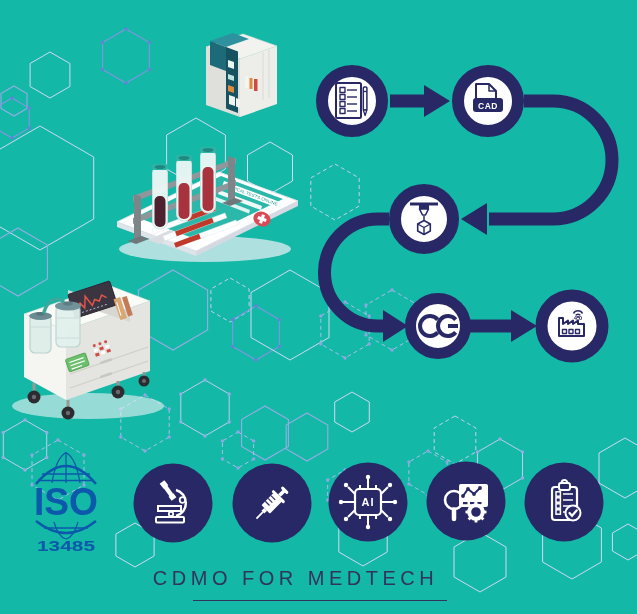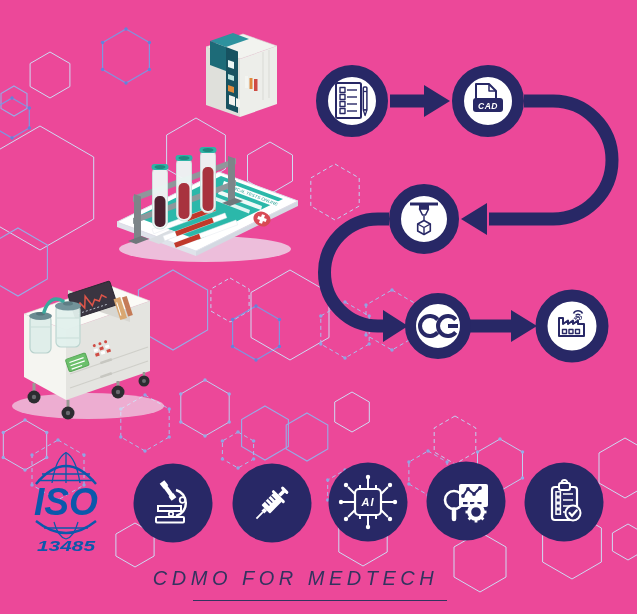--- a/index.html
+++ b/index.html
@@ -1,17 +1,17 @@
 <!DOCTYPE html>
 <html><head>
 <meta charset="utf-8">
 <style>
   html,body{margin:0;padding:0;background:#ffffff;}
-  .canvas{position:relative;width:637px;height:614px;background:#ec4899;overflow:hidden;
-          font-family:"Liberation Sans", sans-serif;font-style:italic;}
+  .canvas{position:relative;width:637px;height:614px;background:#14b8a6;overflow:hidden;
+          font-family:"Liberation Sans", sans-serif;}
   .scene{position:absolute;left:0;top:0;}
   .footer-title{position:absolute;left:0;top:567px;width:591px;text-align:center;
     font-size:20px;letter-spacing:4.5px;color:#33335f;font-weight:400;}
   .title-underline{position:absolute;left:193px;top:600px;width:254px;height:0;
     border-top:1.6px solid #33335f;}
   text{font-family:"Liberation Sans", sans-serif;}
 </style>
 </head>
 <body>
 

